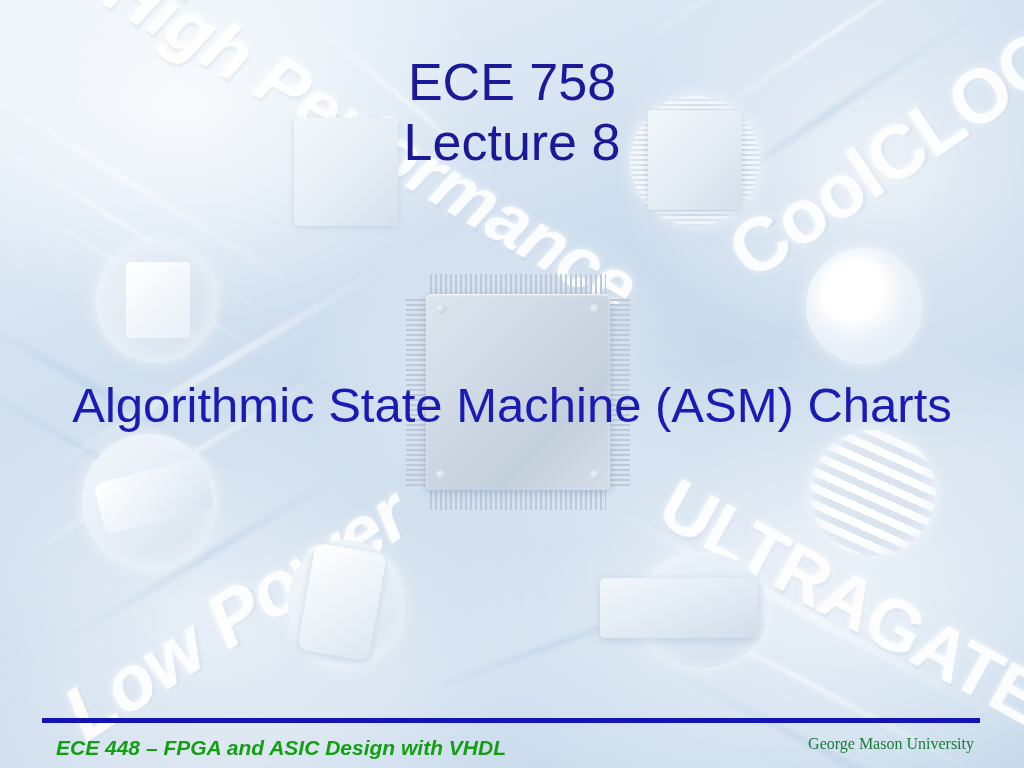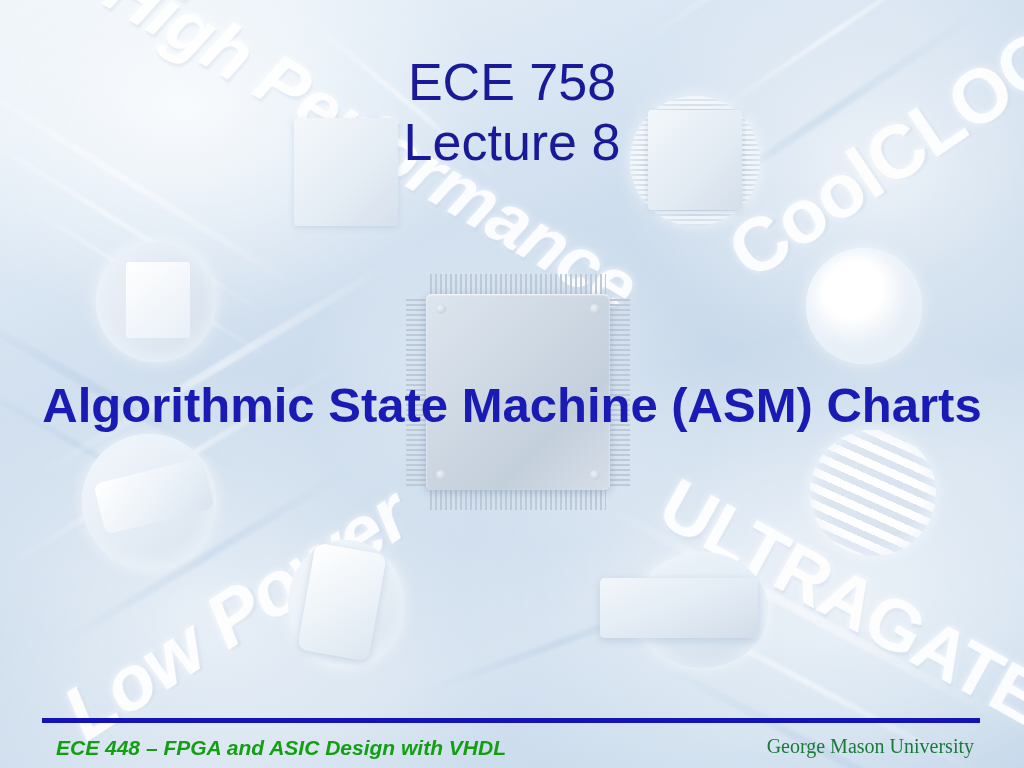--- a/index.html
+++ b/index.html
@@ -65,30 +65,30 @@
       font-family:"Liberation Serif", serif;
       text-shadow:0 1px 2px rgba(130,150,180,.55);}
   #chip-logo .mark{font-family:"Liberation Sans",sans-serif;font-size:22px;margin-right:4px;}
   #chip-logo .reg{font-size:10px;vertical-align:super;}
 
   
   #title{position:absolute;left:0;right:0;top:52px;text-align:center;
       color:#1a1a99;font-size:52px;line-height:1.16;font-weight:normal;
       font-family:"Liberation Sans", sans-serif;}
   #subtitle{position:absolute;left:0;right:0;top:377px;text-align:center;
-      color:#1a1ab4;font-size:49px;font-weight:bold;
+      color:#1a1ab4;font-size:49px;font-weight:normal;
       font-family:"Liberation Sans", sans-serif;}
 
   
   #rule{position:absolute;left:42px;top:718px;width:938px;height:5px;background:#1414b4;}
   #footer-left{position:absolute;left:56px;top:736px;color:#12a012;
       font-size:21px;font-style:italic;font-weight:bold;
       font-family:"Liberation Sans", sans-serif;}
   #footer-right{position:absolute;right:50px;top:735px;color:#1a7a3a;
-      font-size:20px;font-family:"Liberation Serif", serif;}
+      font-size:16px;font-family:"Liberation Serif", serif;}
 </style>
 </head>
 <body>
 
 <div id="slide">
 
   <div class="streaks">
     <div class="streak" style="left:-60px;top:60px;width:420px;height:7px;transform:rotate(32deg);"></div>
     <div class="streak" style="left:-40px;top:120px;width:360px;height:5px;transform:rotate(32deg);"></div>
     <div class="streak" style="left:20px;top:200px;width:300px;height:4px;transform:rotate(32deg);"></div>

